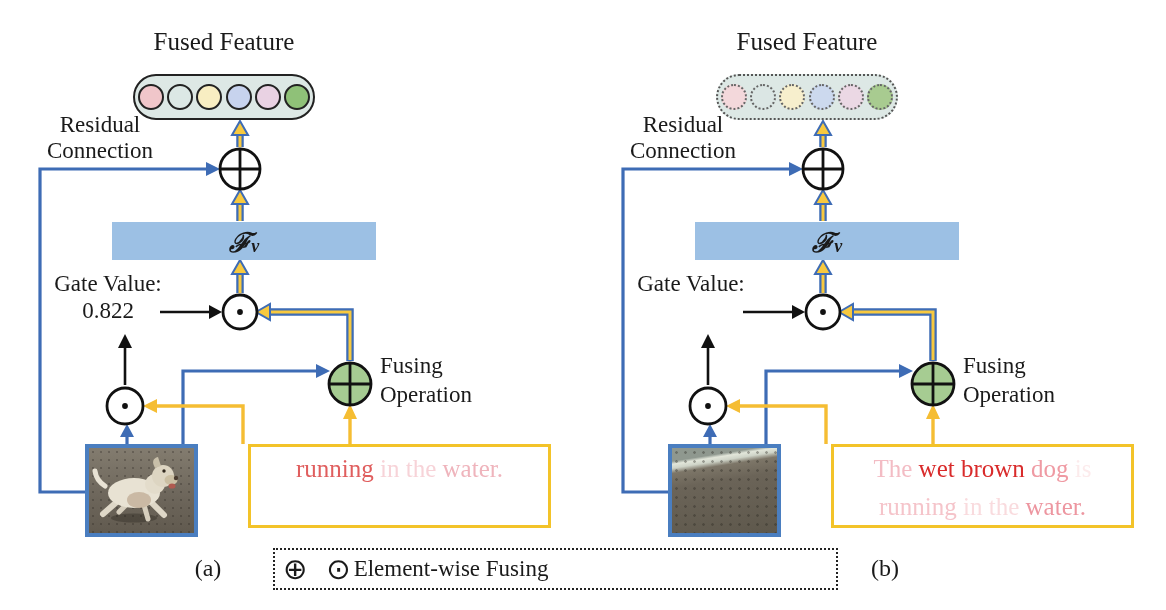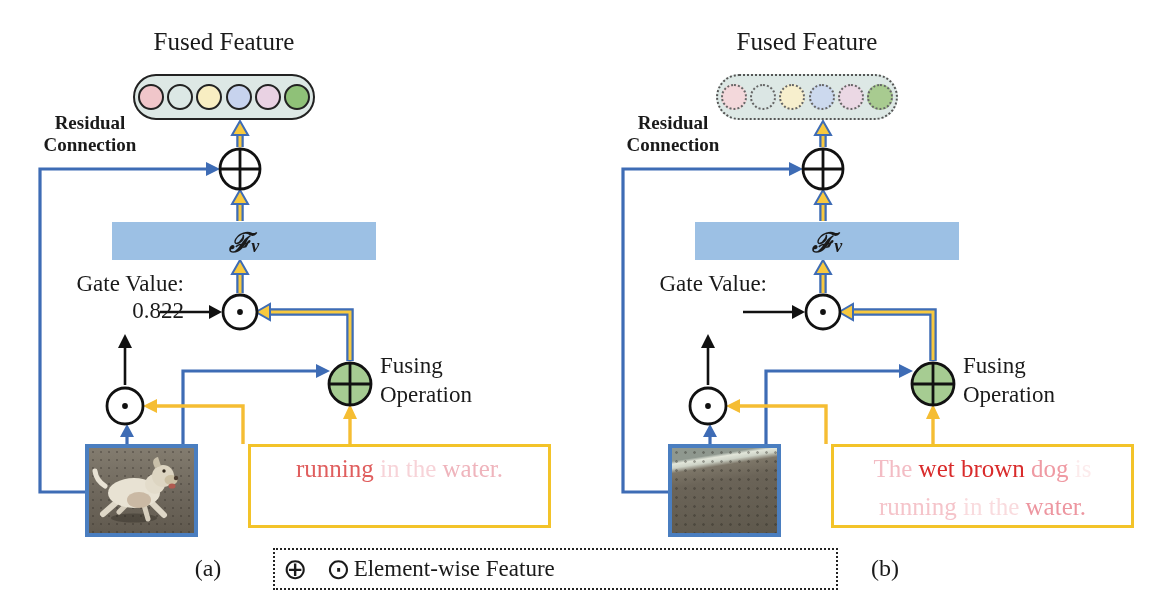--- a/index.html
+++ b/index.html
@@ -13,27 +13,27 @@
 
   .ffl { position:absolute; left:123px; top:28px; width:202px; text-align:center;
          font-size:25px; }
   .pill { position:absolute; left:133px; top:74px; width:182px; height:46px;
           border-radius:24px; background:#dde8e5; border:2.5px solid #222;
           display:flex; align-items:center; justify-content:space-evenly; }
   .dot { width:26px; height:26px; border-radius:50%; border:2px solid #222; display:inline-block; }
   .dotted .pill { border:2px dotted #555; }
   .dotted .dot  { border:2px dotted #666; }
 
-  .resid { position:absolute; left:4px; top:112px; width:172px; text-align:center;
-           font-size:19px; line-height:1.15;font-weight:bold; }
+  .resid { position:absolute; left:14px; top:112px; width:172px; text-align:center;
+           font-size:23px; line-height:1.15; }
   .fv { position:absolute; left:112px; top:222px; width:264px; height:38px;
         background:#9cc0e4; display:flex; align-items:center; justify-content:center;
         font-size:27px; font-weight:bold; font-style:italic; }
   .fv sub { font-size:18px; margin-top:10px; }
-  .gate { position:absolute; left:32px; top:270px; width:152px; text-align:right;
+  .gate { position:absolute; left:32px; top:270px; width:152px; text-align:center;
           font-size:23px; line-height:27px; }
   .fusing { position:absolute; left:380px; top:352px; width:150px;
             font-size:23px; line-height:1.25; }
 
   .img { position:absolute; left:85px; top:444px; width:113px; height:93px;
          border:4px solid #4a7ec0; }
   .dogimg { background:
       radial-gradient(rgba(40,36,30,.30) 1px, transparent 1.5px) 0 0/8px 8px,
       linear-gradient(180deg,#837c6f,#6e675c 55%,#615a4f); }
   .beachimg { background:
@@ -250,17 +250,17 @@
         <div><span style="color: rgb(243, 188, 196);">The</span><span style="color: rgb(217, 43, 43);"> wet</span><span style="color: rgb(217, 43, 43);"> brown</span><span style="color: rgb(239, 154, 163);"> dog</span><span style="color: rgb(252, 235, 236);"> is</span></div>
         <div><span style="color: rgb(245, 196, 202);">running</span><span style="color: rgb(249, 219, 222);"> in</span><span style="color: rgb(249, 219, 222);"> the</span><span style="color: rgb(237, 150, 160);"> water.</span></div>
       </div>
   </div>
 
   <div class="footer-caption" style="left:173px">(a)</div>
   <div id="legend">
     <span class="lsym">⊕</span>
     <span class="lgap"></span>
     <span class="lsym">⊙</span>
-    <span>Element-wise Feature</span>
+    <span>Element-wise Fusing</span>
   </div>
   <div class="footer-caption" style="left:850px">(b)</div>
 
 </div>
 
 </body></html>

